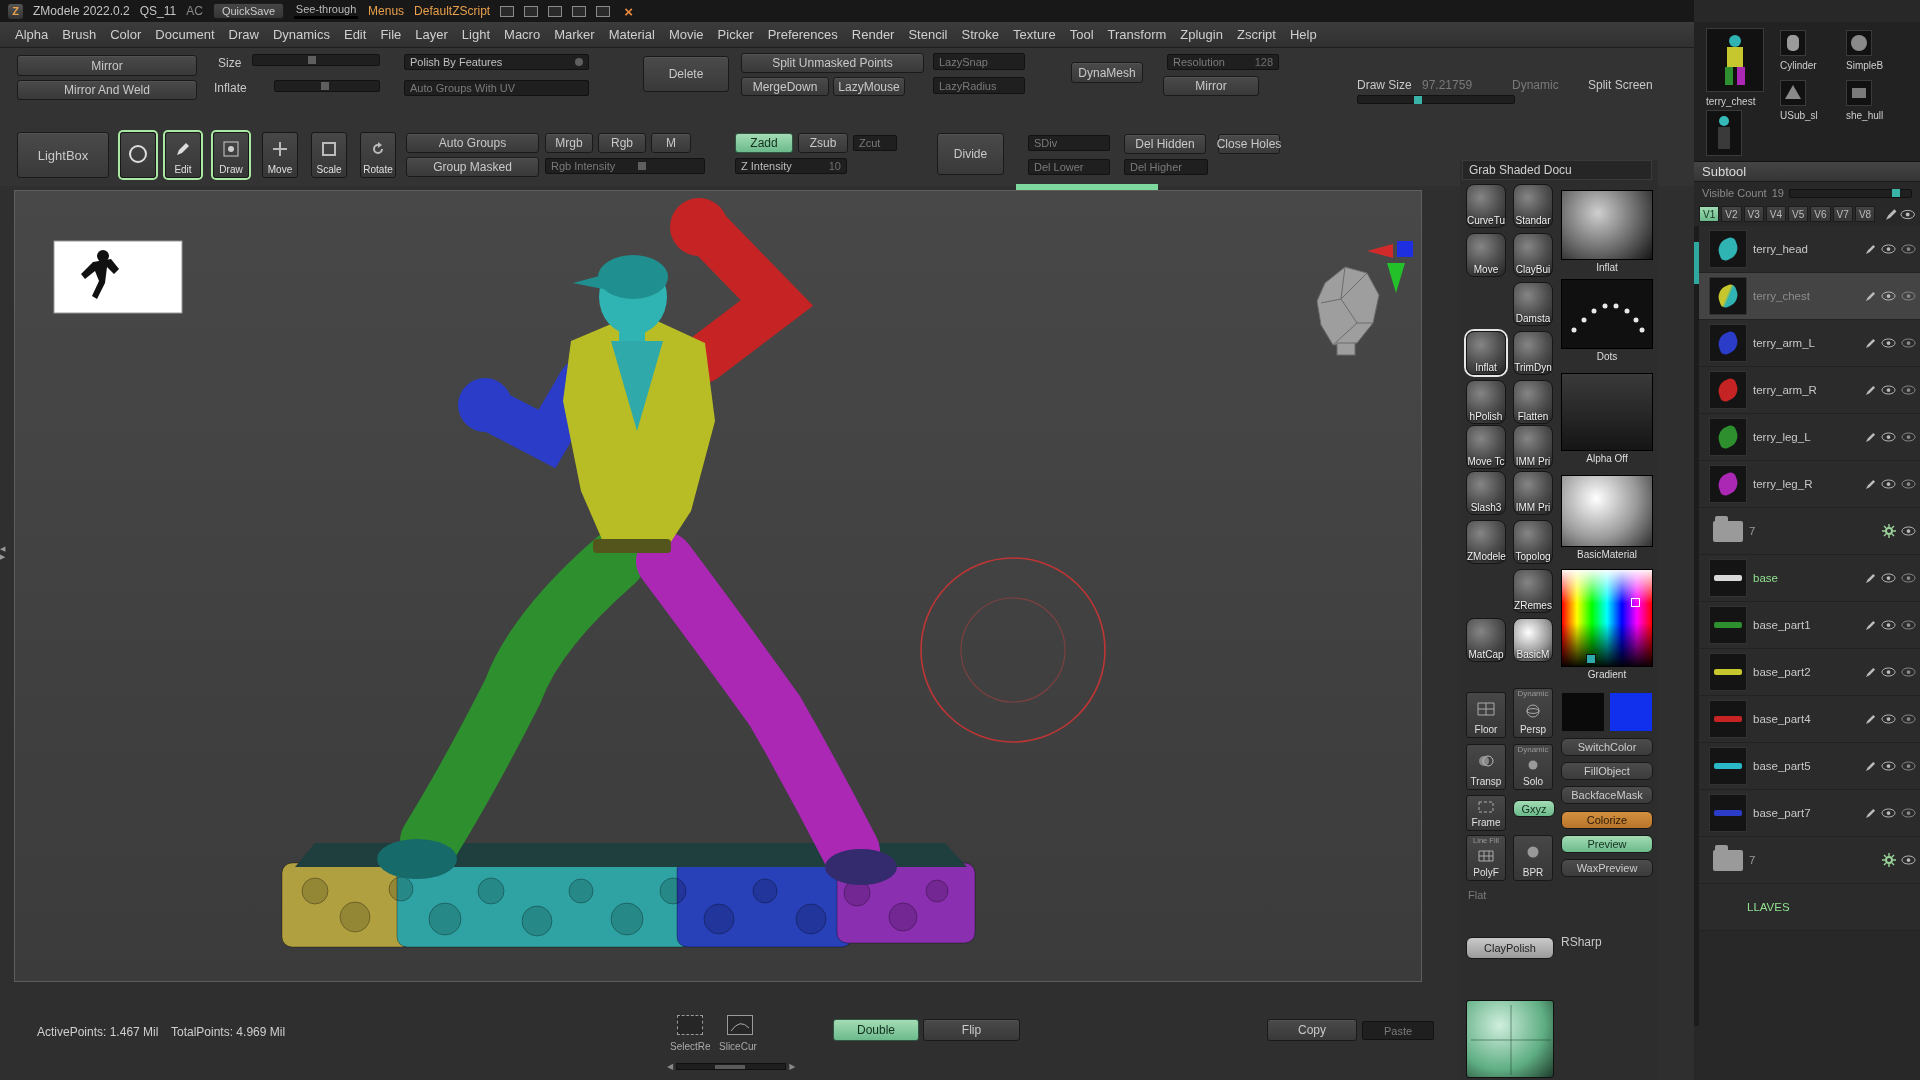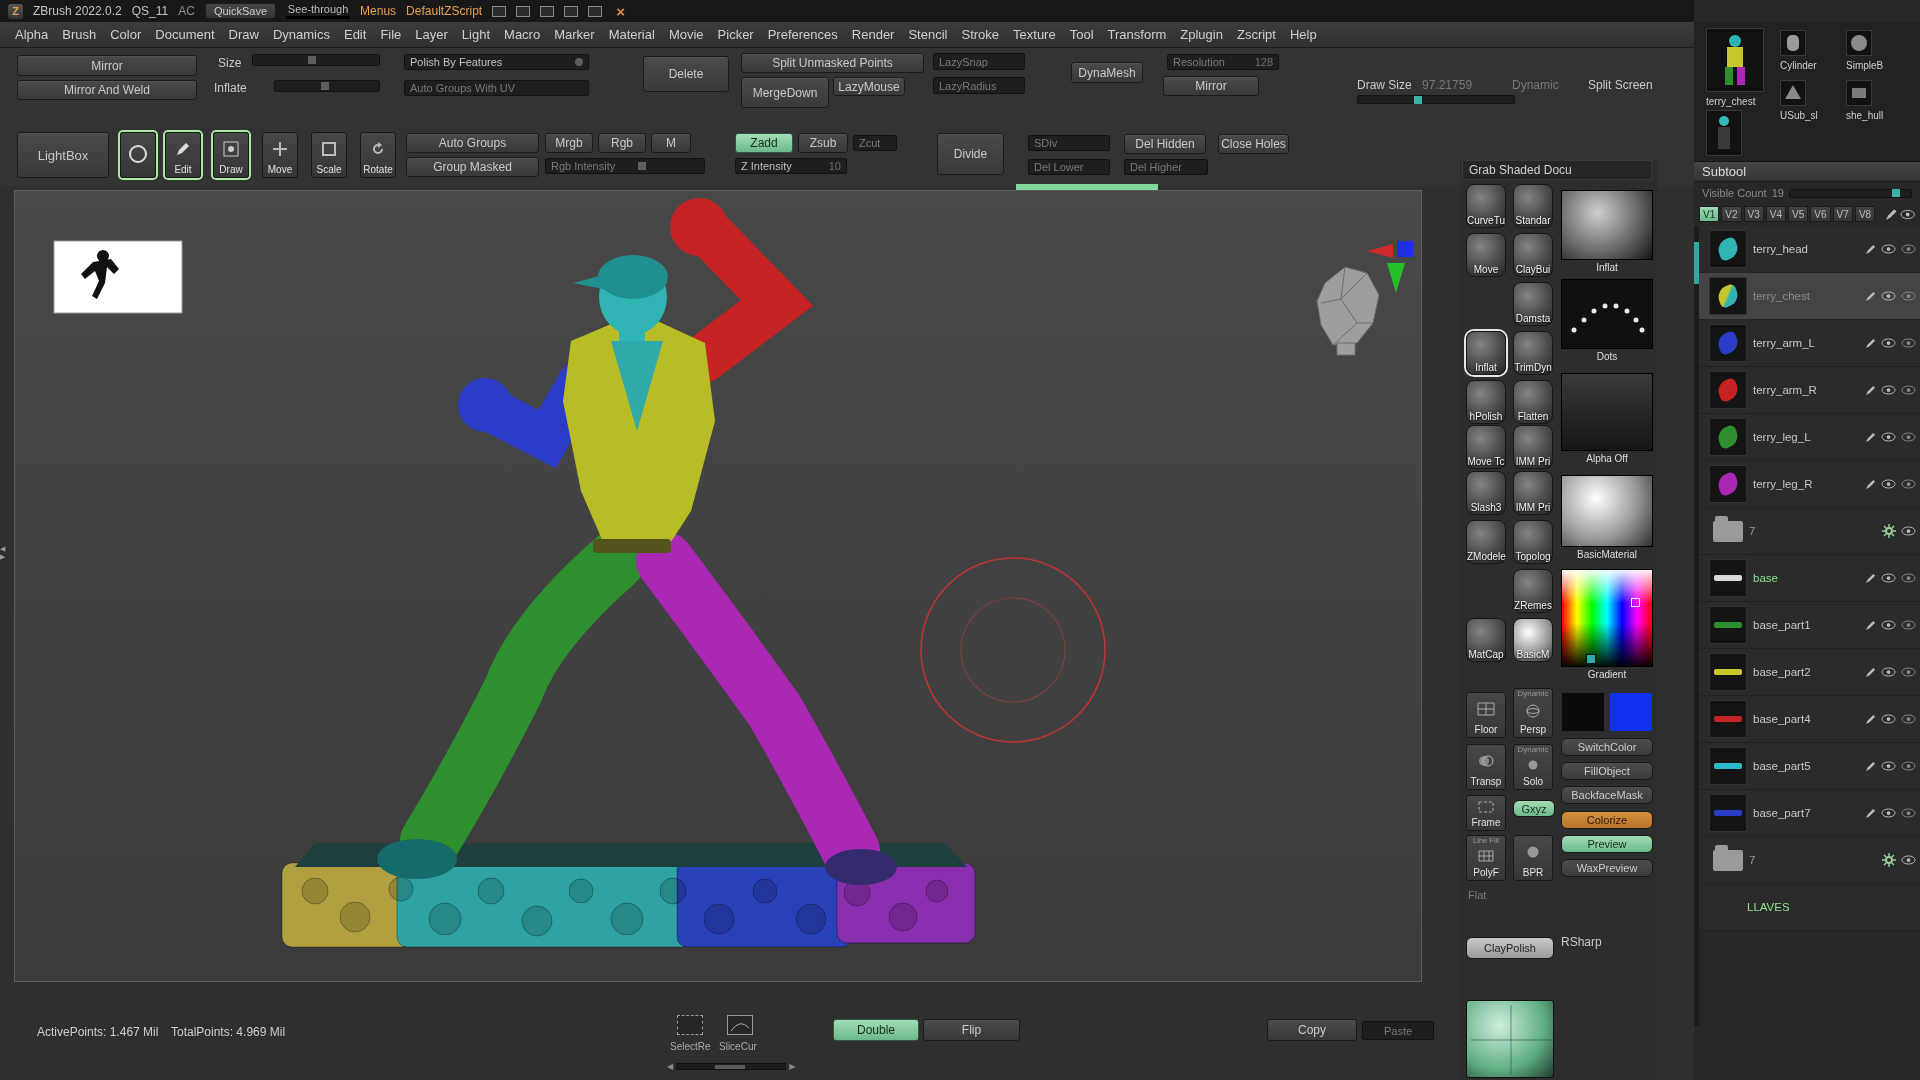--- a/index.html
+++ b/index.html
@@ -95,21 +95,21 @@
   .miniscroll .thm{position:absolute;left:38px;top:1px;width:30px;height:4px;background:#5a5a5a;}
   .edgearrows{position:absolute;left:0;top:545px;font-size:7px;color:#999;line-height:8px;}
 </style>
 </head>
 <body>
 
 <div id="root">
 
   <div class="titlebar">
     <div class="zlogo">Z</div>
-    <span>ZBrush 2022.0.2</span>
+    <span>ZModele 2022.0.2</span>
     <span>QS_11</span>
     <span style="color:#8a8a8a">AC</span>
     <span class="tb-btn">QuickSave</span>
     <span class="seethrough">
       <span>See-through</span>
       <span class="trk"></span>
     </span>
     <span class="tb-orange">Menus</span>
     <span class="tb-orange">DefaultZScript</span>
     <span class="winicon"></span>
@@ -165,21 +165,21 @@
     <div class="track" style="left:404px;top:6px;width:185px;height:16px;">
       <span style="color:#c0c0c0">Polish By Features</span>
       <span class="handle" style="left:170px;border-radius:50%;"></span>
     </div>
     <div class="track" style="left:404px;top:32px;width:185px;height:16px;">
       <span>Auto Groups With UV</span>
     </div>
 
     <div class="btn tall" style="left:643px;top:8px;width:86px;height:36px;">Delete</div>
     <div class="btn" style="left:741px;top:5px;width:183px;height:20px;">Split Unmasked Points</div>
-    <div class="btn" style="left:741px;top:29px;width:88px;height:31px;">MergeDown</div>
+    <div class="btn" style="left:741px;top:29px;width:88px;height:19px;">MergeDown</div>
     <div class="btn" style="left:833px;top:29px;width:72px;height:19px;">LazyMouse</div>
     <div class="track" style="left:933px;top:5px;width:92px;height:17px;">
         <span>LazySnap</span>
       </div>
     <div class="track" style="left:933px;top:29px;width:92px;height:17px;">
         <span>LazyRadius</span>
       </div>
 
     <div class="btn" style="left:1071px;top:14px;width:72px;height:21px;">DynaMesh</div>
     <div class="track" style="left:1167px;top:6px;width:112px;height:16px;">
@@ -272,21 +272,21 @@
     <div class="track" style="left:1028px;top:87px;width:82px;height:16px;">
         <span>SDiv</span>
       </div>
     <div class="track" style="left:1028px;top:111px;width:82px;height:16px;">
         <span>Del Lower</span>
       </div>
     <div class="btn" style="left:1124px;top:86px;width:82px;height:20px;">Del Hidden</div>
     <div class="track" style="left:1124px;top:111px;width:84px;height:16px;">
         <span>Del Higher</span>
       </div>
-    <div class="btn" style="left:1218px;top:86px;width:71px;height:20px;text-align:center;">Close Holes</div>
+    <div class="btn" style="left:1218px;top:86px;width:62px;height:20px;text-align:center;">Close Holes</div>
   </div>
   <div class="greenstrip" style="left:1016px;top:184px;width:142px;height:7px;"></div>
 
   <div class="canvas">
     <svg width="1406" height="790" viewBox="0 0 1406 790">
 
       <g>
         <rect x="39" y="50" width="128" height="72" fill="#ffffff" stroke="#999999"></rect>
         <circle cx="88" cy="65" r="6" fill="#111111"></circle>
         <path d="M84 70 L96 68 L104 78 L99 83 L92 76 L90 92 L82 108 L77 105 L84 90 L80 80 L70 88 L66 83 L78 71 Z" fill="#111111"></path>

